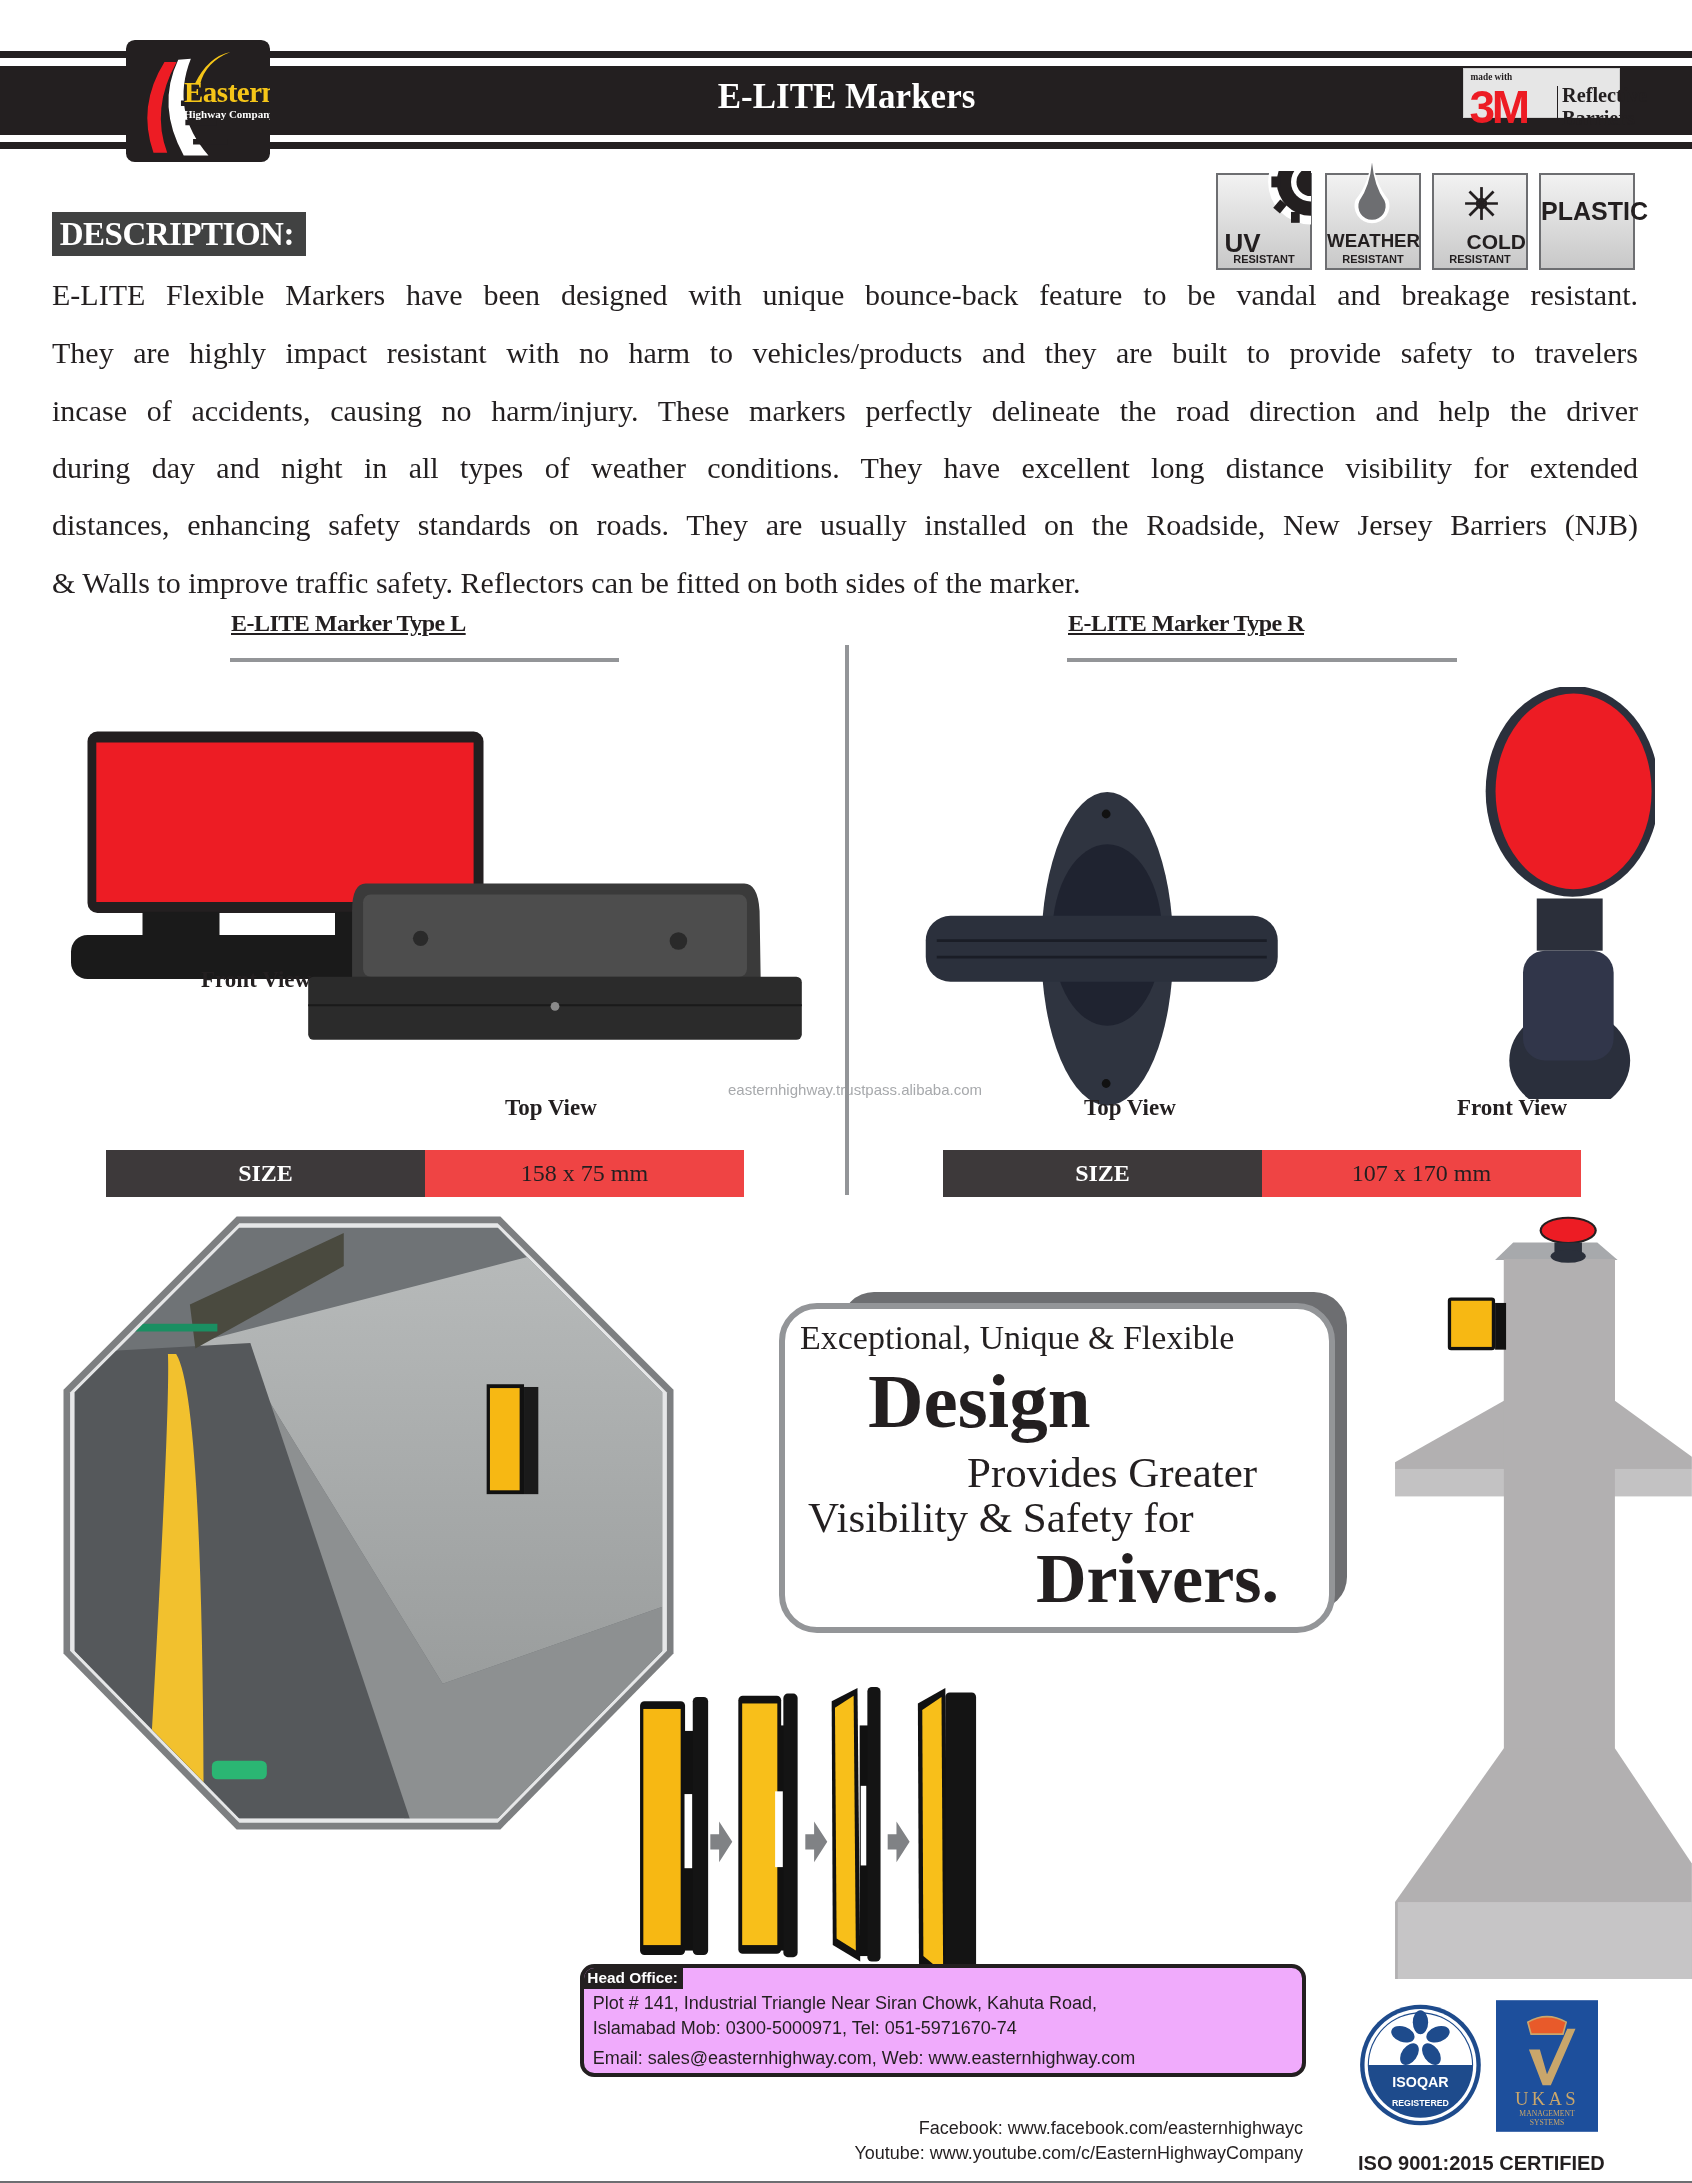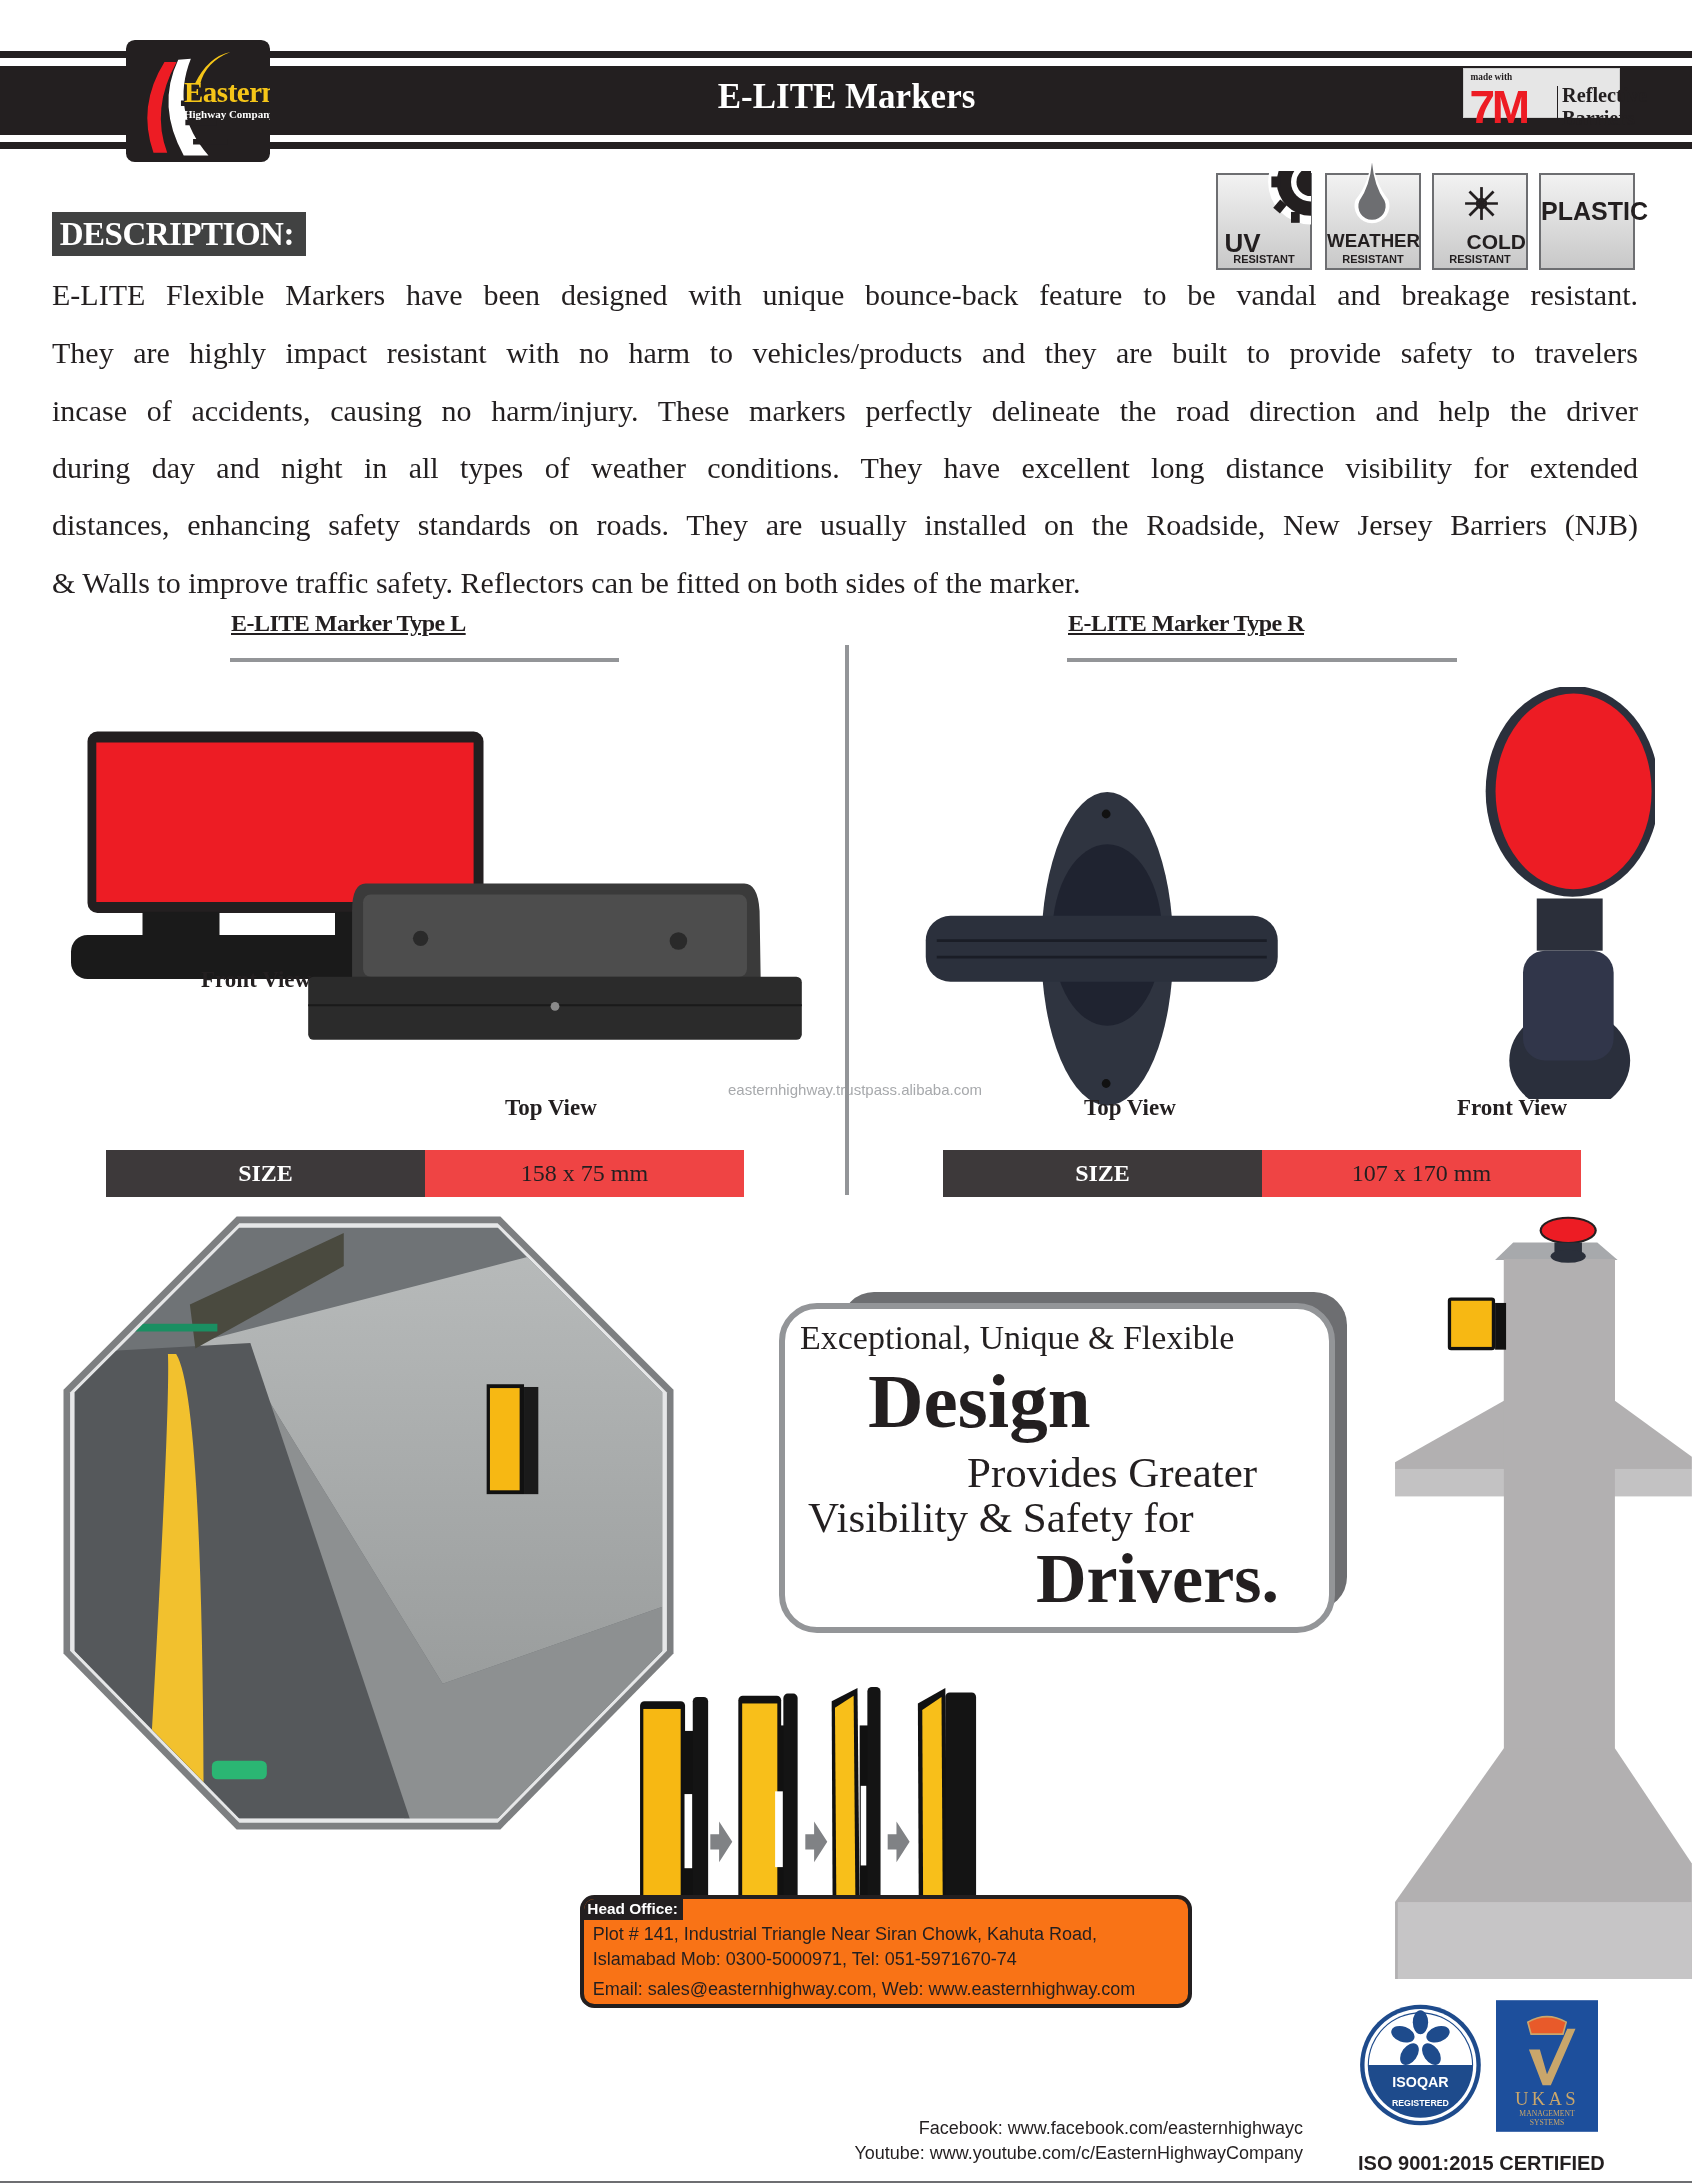--- a/index.html
+++ b/index.html
@@ -39,21 +39,21 @@
   .size-bar { position: absolute; top: 1150px; height: 47px; display: flex; }
   .size-bar .k { width: 319px; background: #3d393a; color: #ffffff; font-size: 24px; font-weight: bold; display: flex; align-items: center; justify-content: center; font-family: "Liberation Serif", serif; }
   .size-bar .v { width: 319px; background: #ef4444; color: #231f20; font-size: 24px; display: flex; align-items: center; justify-content: center; font-family: "Liberation Serif", serif; }
 
   
   .slogan-shadow { position: absolute; left: 841px; top: 1292px; width: 506px; height: 318px; background: #6d6e71; border-radius: 33px; }
   .slogan-box { position: absolute; left: 779px; top: 1303px; width: 556px; height: 330px; background: #ffffff; border: 6.6px solid #939598; border-radius: 38px; }
   .sl { position: absolute; font-family: "Liberation Serif", serif; color: #231f20; white-space: nowrap; }
 
   
-  .office-box { position: absolute; left: 580px; top: 1895px; width: 612px; height: 113px; border: 4.4px solid #231f20; border-radius: 14.3px; background: #f97316; overflow: hidden; }
+  .office-box { position: absolute; left: 580px; top: 1964px; width: 726px; height: 113px; border: 4.4px solid #231f20; border-radius: 14.3px; background: #f0abfc; overflow: hidden; }
   .office-tag { position: absolute; left: 0; top: 0; background: #231f20; color: #ffffff; font-family: "Liberation Sans", sans-serif; font-weight: bold; font-size: 15.4px; padding: 1.1px 5.5px 2.2px 3.3px; }
   .office-line { position: absolute; left: 8.8px; font-family: "Liberation Sans", sans-serif; font-size: 18px; color: #231f20; white-space: nowrap; }
   .social { position: absolute; right: 390px; font-family: "Liberation Sans", sans-serif; font-size: 18px; color: #231f20; white-space: nowrap; }
   .iso-text { position: absolute; left: 1358px; top: 2152px; font-family: "Liberation Sans", sans-serif; font-weight: bold; font-size: 20px; color: #231f20; white-space: nowrap; }
   .bottom-rule { position: absolute; left: 0; top: 2181px; width: 1693px; height: 2.2px; background: #6d6e71; }
 </style>
 </head>
 <body>
 
 <div class="stripe" style="top:51px;height:6.6px;"></div>
@@ -70,21 +70,21 @@
     <path d="M125 80 Q150 30 190 22 Q145 40 135 80 Z" fill="#f5c518"></path>
   </svg>
   <div class="logo-name">Eastern</div>
   <div class="logo-sub">Highway Company</div>
 </div>
 
 <div class="title">E-LITE Markers</div>
 
 <div class="badge3m">
   <div class="made">made with</div>
-  <div class="logo3m">7M</div>
+  <div class="logo3m">3M</div>
   <div class="sep"></div>
   <div class="rm">
     <div>Reflective</div>
     <div>Barriers</div>
   </div>
 </div>
 
 <div class="feat" style="left:1216px;">
   <svg class="abs" style="left:41px;top:-4.4px" width="52" height="60" viewBox="0 0 94 110">
     <circle cx="94" cy="20" r="78" fill="#ffffff"></circle>

